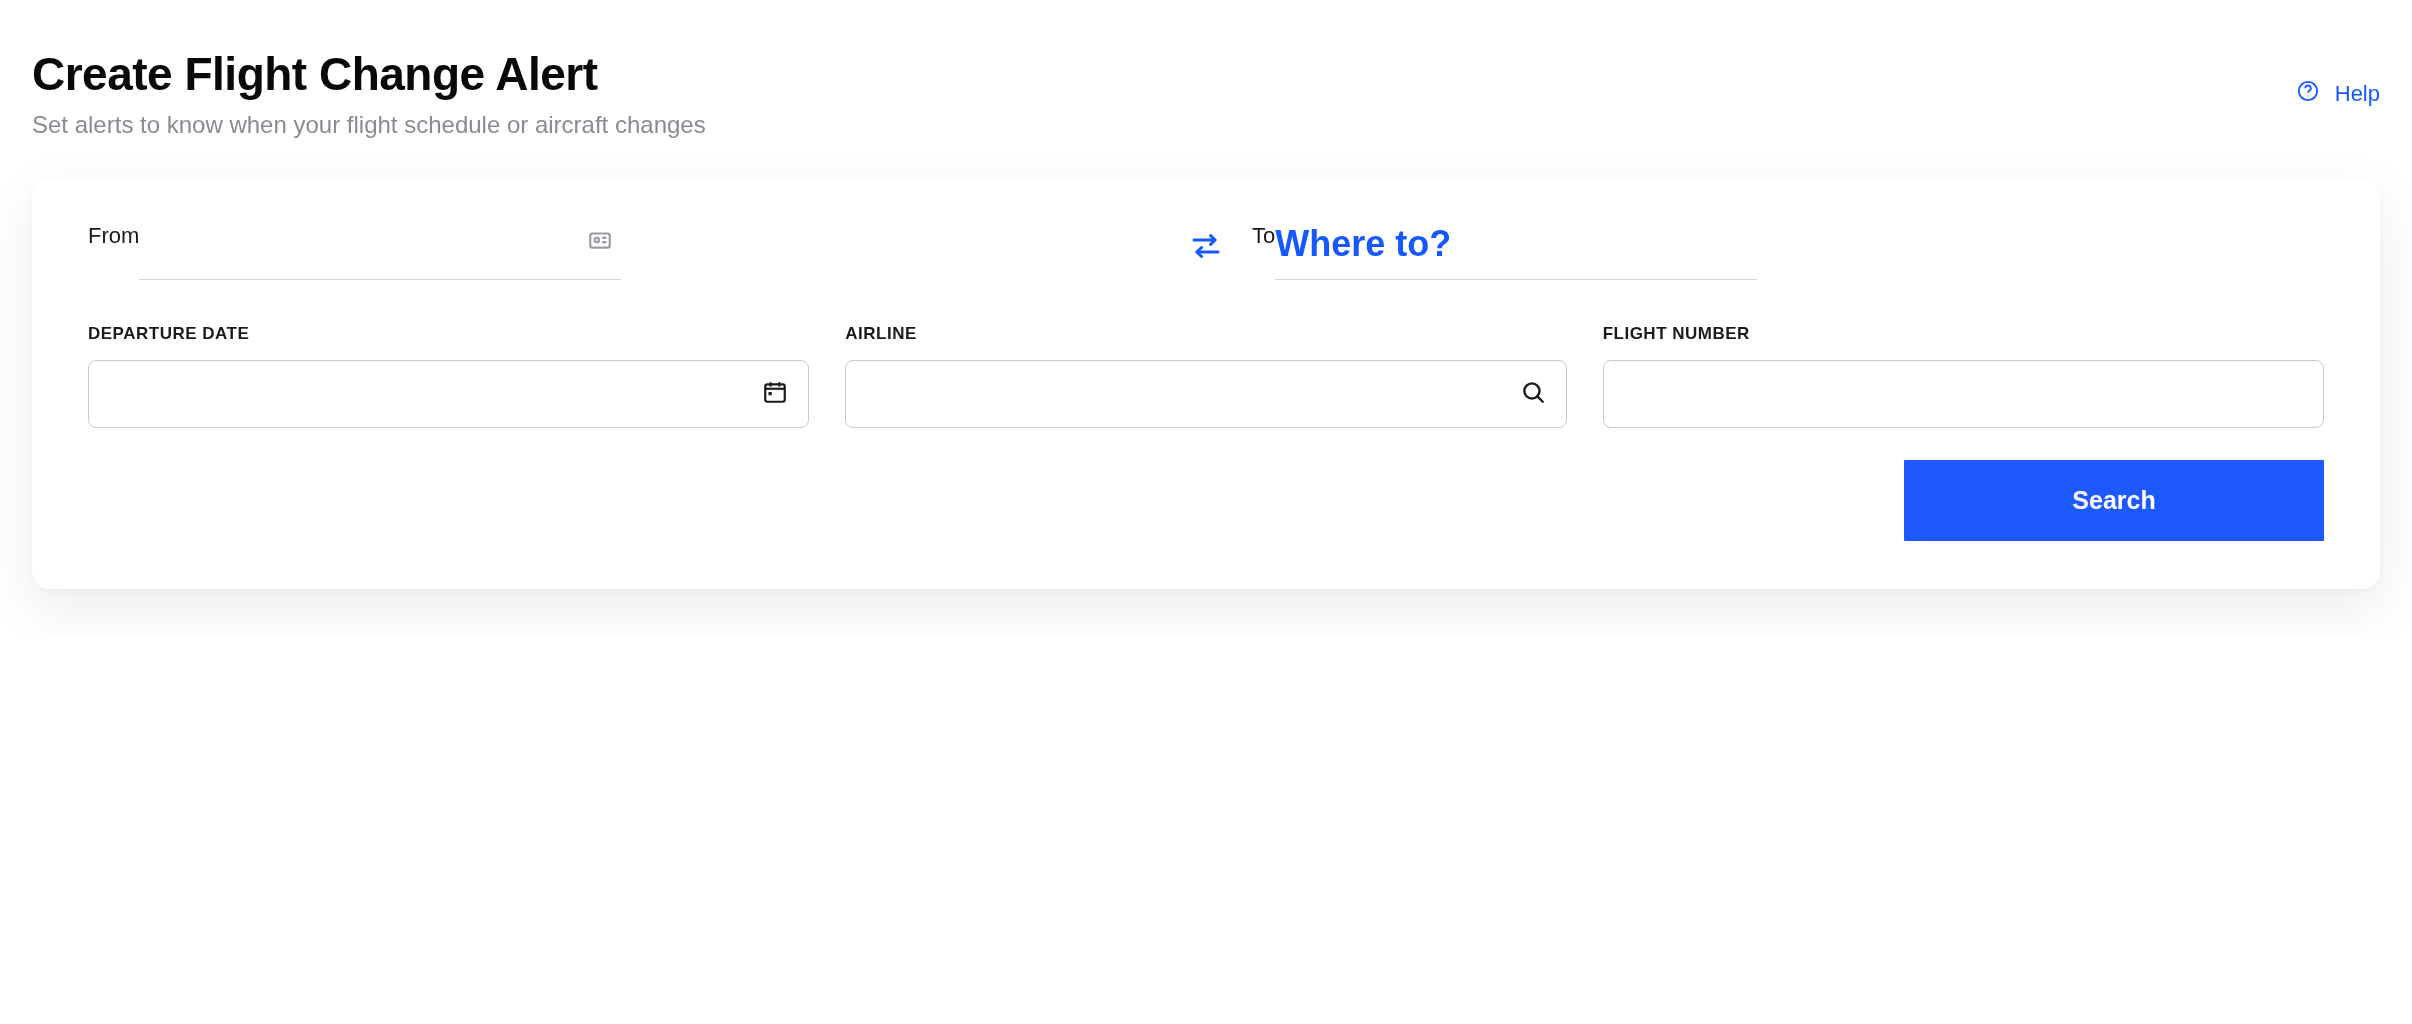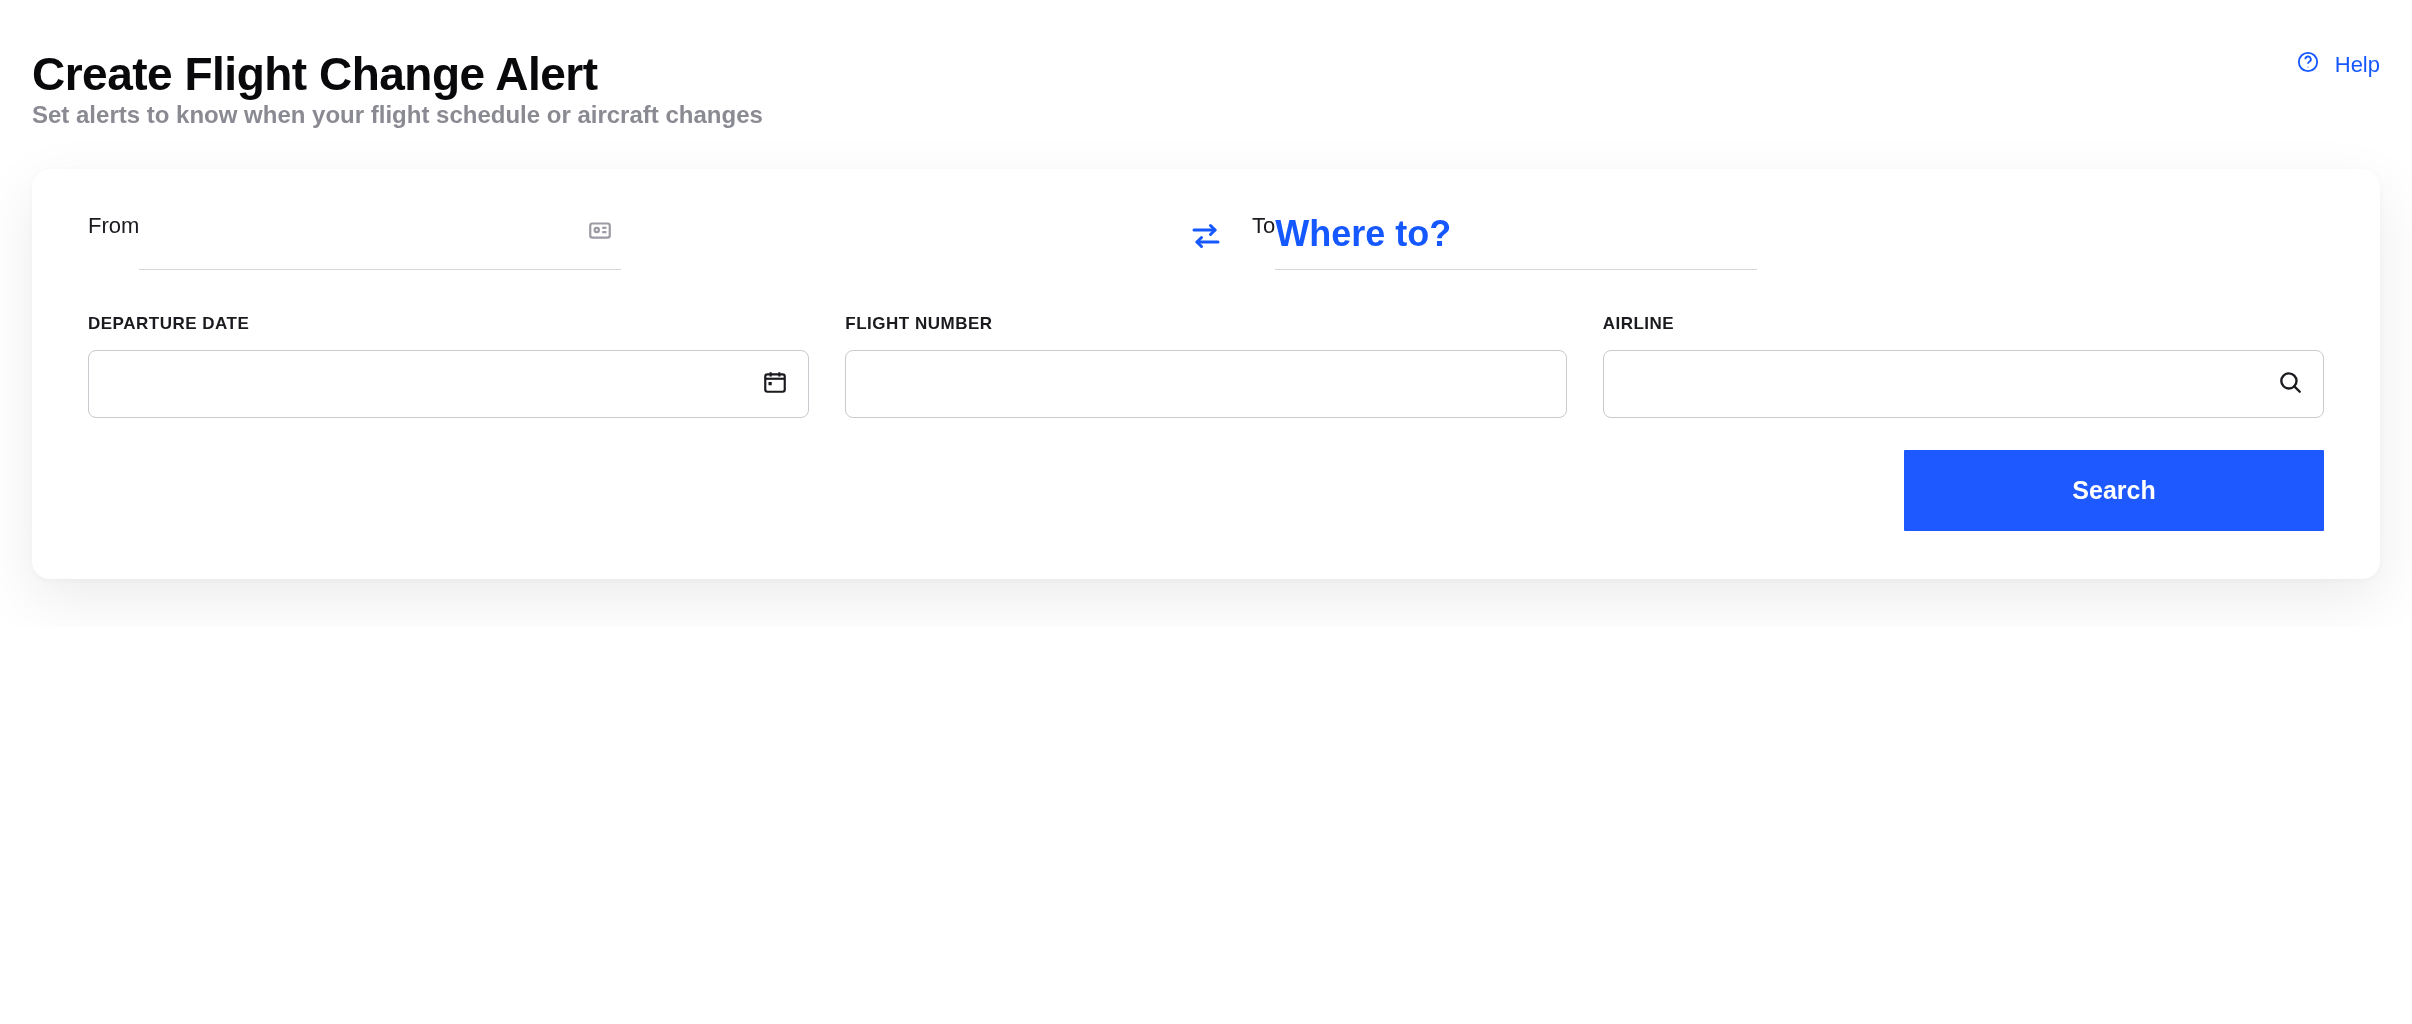--- a/index.html
+++ b/index.html
@@ -25,31 +25,32 @@
   .page-title {
     font-size: 46px;
     font-weight: 800;
     color: #09090b;
     letter-spacing: -0.5px;
     line-height: 1.15;
   }
   .page-subtitle {
     font-size: 24px;
     color: #8a8a93;
-    font-weight: 700;
+    margin-top: 10px;
+    font-weight: 400;
   }
   .help-link {
     display: inline-flex;
     align-items: center;
     gap: 16px;
     color: #1558ff;
     font-size: 22px;
     text-decoration: none;
     cursor: pointer;
-    margin-top: 3px;
+    margin-top: 32px;
   }
   .help-link svg {
     width: 22px;
     height: 22px;
   }
   .card {
     background: #ffffff;
     border-radius: 18px;
     box-shadow: 0 20px 60px rgba(0,0,0,0.08), 0 2px 6px rgba(0,0,0,0.03);
     padding: 44px 56px 48px 56px;
@@ -243,38 +244,38 @@
             <line x1="3" y1="9" x2="21" y2="9"></line>
             <line x1="8" y1="3" x2="8" y2="7"></line>
             <line x1="16" y1="3" x2="16" y2="7"></line>
             <rect x="6" y="12" width="3" height="3" fill="currentColor" stroke="none"></rect>
           </svg>
         </span>
       </div>
     </div>
 
     <div class="form-col">
-      <div class="form-label">FLIGHT NUMBER</div>
-      <div class="boxed-input">
-        <input type="text" value="" style="">
-      </div>
-    </div>
-
-    <div class="form-col">
       <div class="form-label">AIRLINE</div>
       <div class="boxed-input">
         <input type="text" value="" style="">
         <span class="boxed-icon-right">
           <svg viewBox="0 0 24 24" fill="none" stroke="currentColor" stroke-width="2.2" stroke-linecap="round">
             <circle cx="11" cy="11" r="7"></circle>
             <line x1="21" y1="21" x2="16" y2="16"></line>
           </svg>
         </span>
       </div>
     </div>
 
+    <div class="form-col">
+      <div class="form-label">FLIGHT NUMBER</div>
+      <div class="boxed-input">
+        <input type="text" value="" style="">
+      </div>
+    </div>
+
   </div>
 
   <div class="actions-row">
     <button class="search-btn">Search</button>
   </div>
 
 </div>
 
 </body></html>

